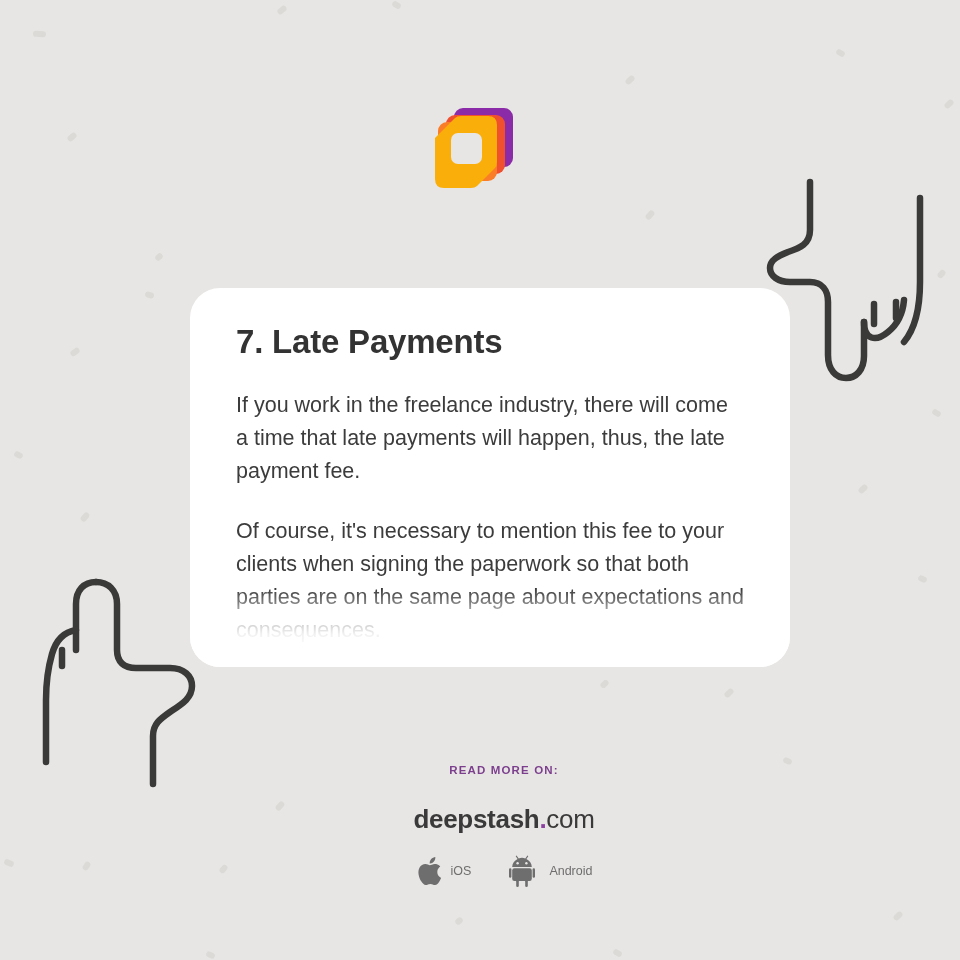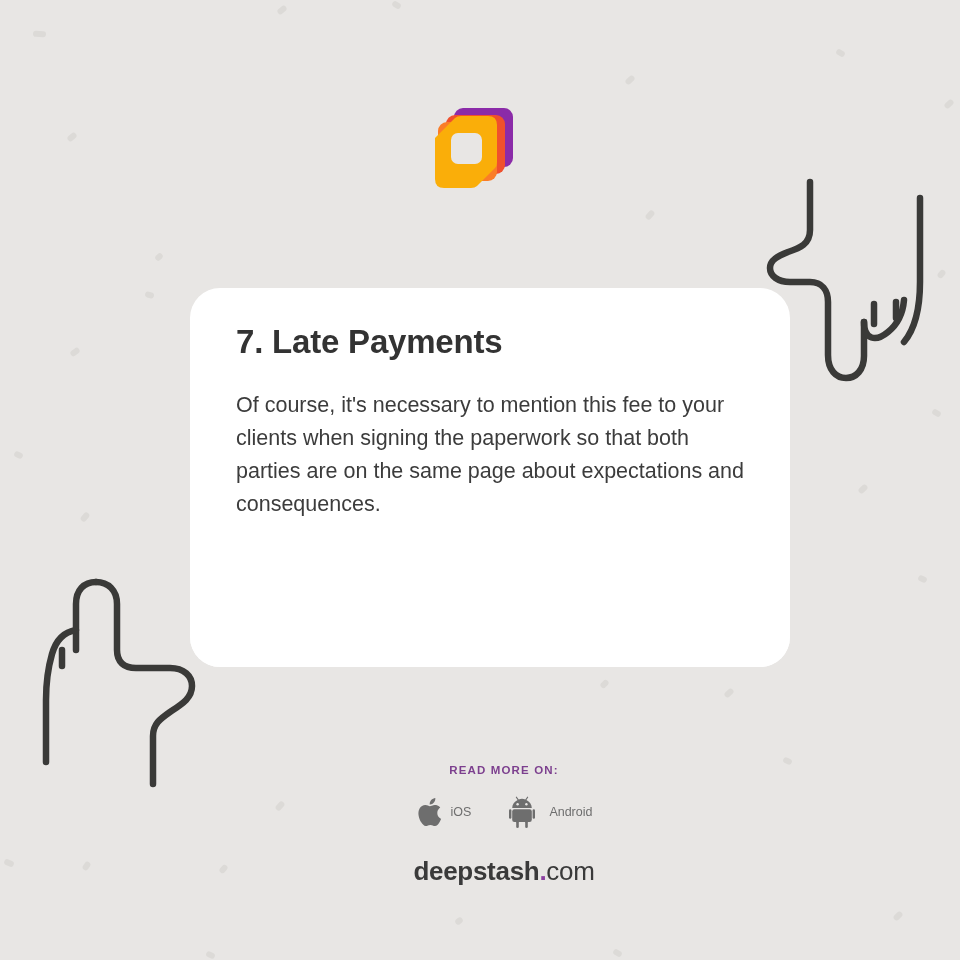--- a/index.html
+++ b/index.html
@@ -197,27 +197,30 @@
                C142,161 135,166 135,178 L135,226"></path>
       <path d="M78,24 C66,24 58,32 58,46 L58,92"></path>
       <path d="M58,72 C46,74 38,82 34,96 C30,110 28,126 28,142 L28,204"></path>
       <path d="M44,92 L44,108"></path>
     </svg>
   </div>
 
   <div id="card">
     <div id="card-inner">
       <h1 id="card-title">7. Late Payments</h1>
+      <p class="card-para">If you work in the freelance industry, there will come a time that late payments will happen, thus, the late payment fee.</p>
       <p class="card-para">Of course, it's necessary to mention this fee to your clients when signing the paperwork so that both parties are on the same page about expectations and consequences.</p>
     </div>
     <div id="card-fade"></div>
   </div>
 
   <div id="footer">
     <div id="read-more-on">READ MORE ON:</div>
+
+    <div id="brand"><span id="brand-name">deepstash</span><span id="brand-dot">.</span><span id="brand-tld">com</span></div>
 
     <div id="stores">
 
       <div class="store-badge">
         <span>
           <svg class="store-icon" width="27" height="32" viewBox="0 0 27 32" xmlns="http://www.w3.org/2000/svg">
             <path fill="#6E6E6E" d="M21.3,17.0c0-3.6,2.9-5.3,3.0-5.4c-1.6-2.4-4.2-2.7-5.1-2.7c-2.2-0.2-4.2,1.3-5.3,1.3
                      c-1.1,0-2.8-1.3-4.6-1.2c-2.3,0-4.5,1.4-5.7,3.5c-2.5,4.3-0.6,10.6,1.8,14.1c1.2,1.7,2.6,3.6,4.4,3.5
                      c1.8-0.1,2.4-1.1,4.6-1.1c2.1,0,2.7,1.1,4.6,1.1c1.9,0,3.1-1.7,4.2-3.4c1.3-2,1.9-3.9,1.9-4
                      C25.1,22.7,21.3,21.2,21.3,17.0z"></path>
@@ -241,17 +244,15 @@
               <rect x="23.6" y="13.3" width="2.4" height="9.4" rx="1.2"></rect>
               <rect x="7.2" y="25.0" width="2.6" height="7.0" rx="1.3"></rect>
               <rect x="16.2" y="25.0" width="2.6" height="7.0" rx="1.3"></rect>
             </g>
           </svg>
         </span>
         <span class="store-label">Android</span>
       </div>
 
     </div>
-
-    <div id="brand"><span id="brand-name">deepstash</span><span id="brand-dot">.</span><span id="brand-tld">com</span></div>
   </div>
 
 </div>
 
 </body></html>

